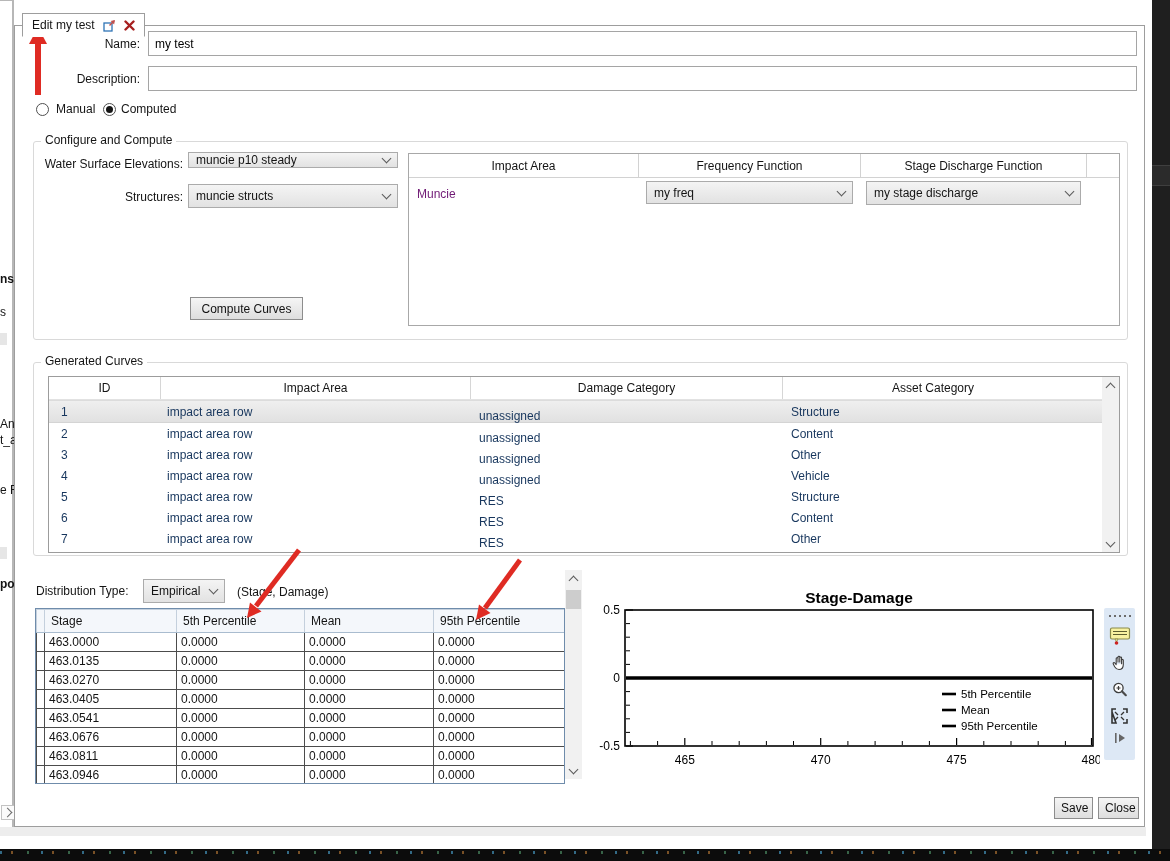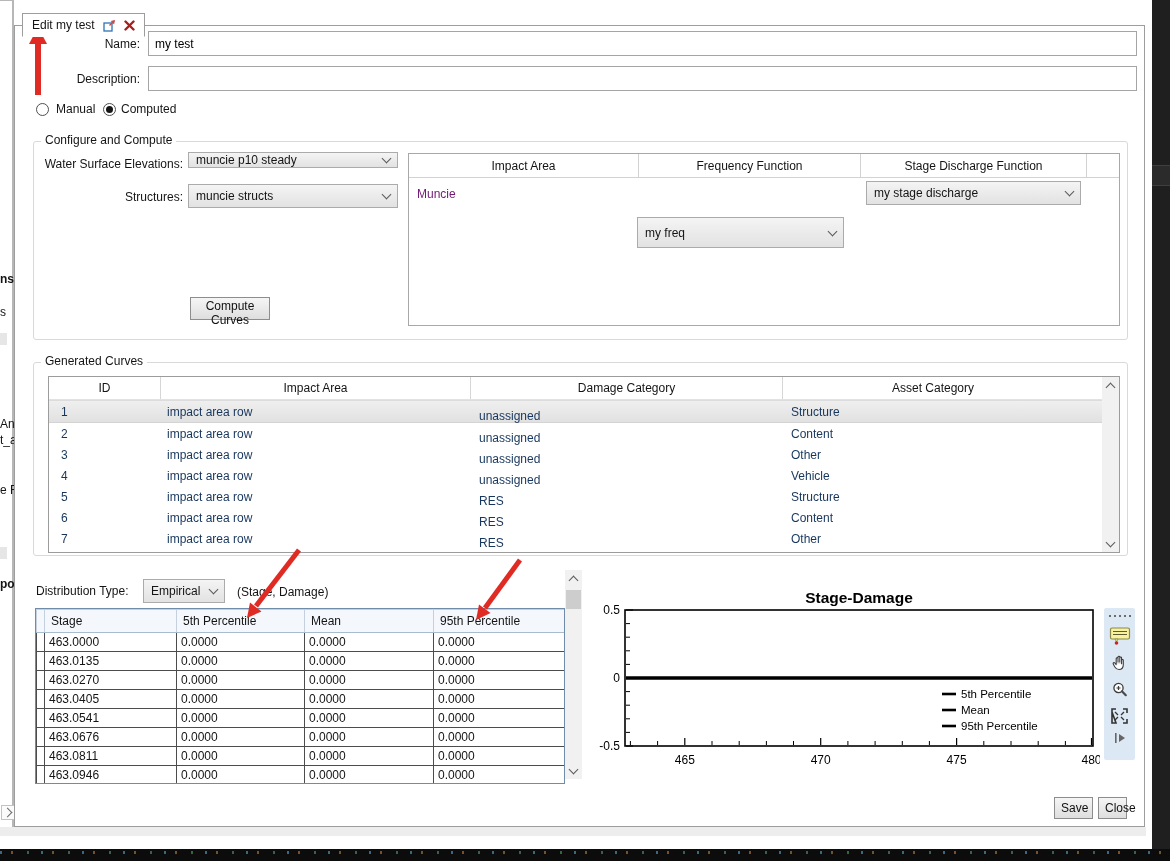--- a/index.html
+++ b/index.html
@@ -105,30 +105,30 @@
   <div class="abs rt" style="left:36px;top:157px;width:147px;">Water Surface Elevations:</div>
   <div class="abs combo" style="left:188px;top:152px;width:210px;height:16px;">
     <span class="txt">muncie p10 steady</span>
     <span class="chev-dn"></span>
   </div>
   <div class="abs rt" style="left:36px;top:190px;width:147px;">Structures:</div>
   <div class="abs combo" style="left:188px;top:184px;width:210px;height:24px;">
     <span class="txt">muncie structs</span>
     <span class="chev-dn"></span>
   </div>
-  <button class="abs btn" style="left:190px;top:297px;width:80px;height:23px;">Compute Curves</button>
+  <button class="abs btn" style="left:190px;top:297px;width:113px;height:23px;">Compute Curves</button>
 
   <div class="abs" style="left:408px;top:153px;width:712px;height:173px;border:1px solid #a8a8a8;background:#fff;">
     <div class="flexrow" style="height:23px;border-bottom:1px solid #d2d2d2;">
       <div class="hcell" style="width:230px;border-right:1px solid #d2d2d2;">Impact Area</div>
       <div class="hcell" style="width:222px;border-right:1px solid #d2d2d2;">Frequency Function</div>
       <div class="hcell" style="width:226px;border-right:1px solid #d2d2d2;">Stage Discharge Function</div>
     </div>
     <div class="abs navy" style="left:8px;top:33px;">Muncie</div>
-    <div class="abs combo" style="left:228px;top:27px;width:207px;height:31px;margin-top:36px;">
+    <div class="abs combo" style="left:237px;top:27px;width:207px;height:23px;">
       <span class="txt">my freq</span>
       <span class="chev-dn"></span>
     </div>
     <div class="abs combo" style="left:457px;top:27px;width:215px;height:24px;">
       <span class="txt">my stage discharge</span>
       <span class="chev-dn"></span>
     </div>
   </div>
 
   <div class="abs groupbox" style="left:33px;top:362px;width:1095px;height:194px;">
@@ -356,15 +356,15 @@
       <path d="M1 5V1h4M12 1h4v4M16 11v4h-4M5 15H1v-11z" fill="none" stroke="#333" stroke-width="1.6"></path>
       <path d="M4 4l3 3M13 4l-3 3M13 12l-3-3M4 12l3-3" stroke="#333" stroke-width="1.3"></path>
     </svg>
     <svg width="12" height="10" viewBox="0 0 12 10">
       <rect x="1" y="0" width="1.6" height="10" fill="#666"></rect>
       <polygon points="5,1 11,5 5,9" fill="#666"></polygon>
     </svg>
   </div>
 
   <button class="abs btn" style="left:1054px;top:797px;width:39px;height:22px;">Save</button>
-  <button class="abs btn" style="left:1098px;top:797px;width:29px;height:22px;">Close</button>
+  <button class="abs btn" style="left:1098px;top:797px;width:41px;height:22px;">Close</button>
 
 </div>
 
 </body></html>

